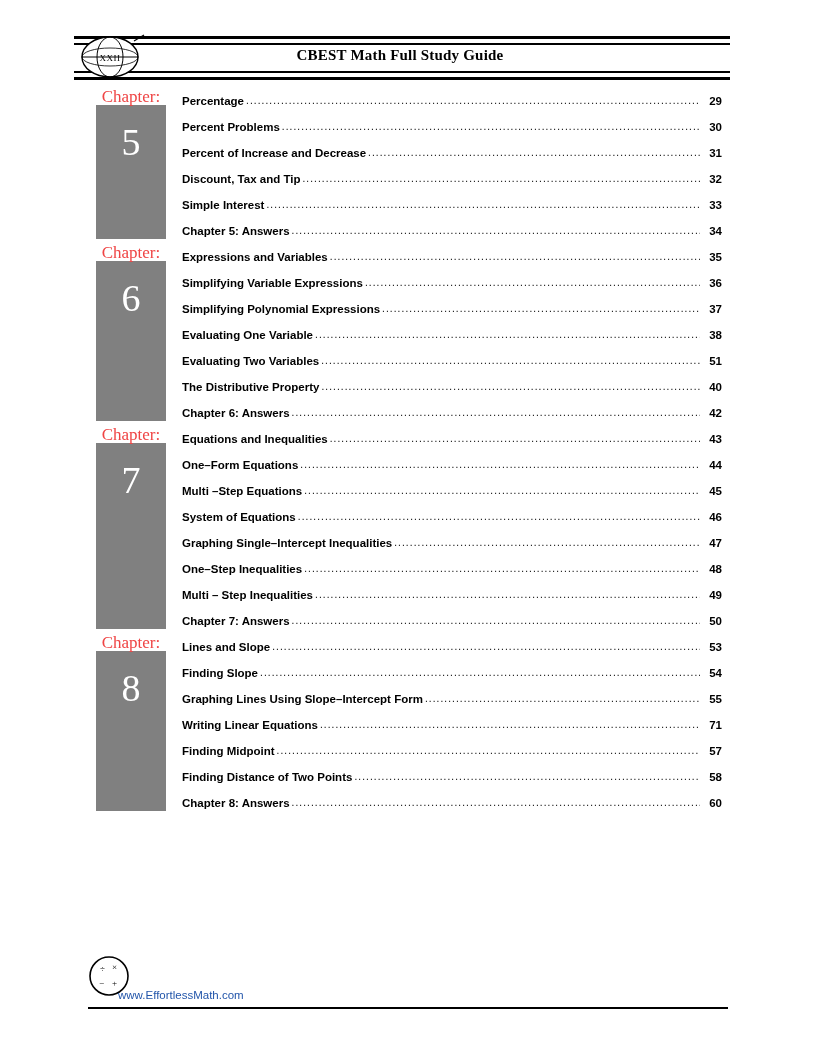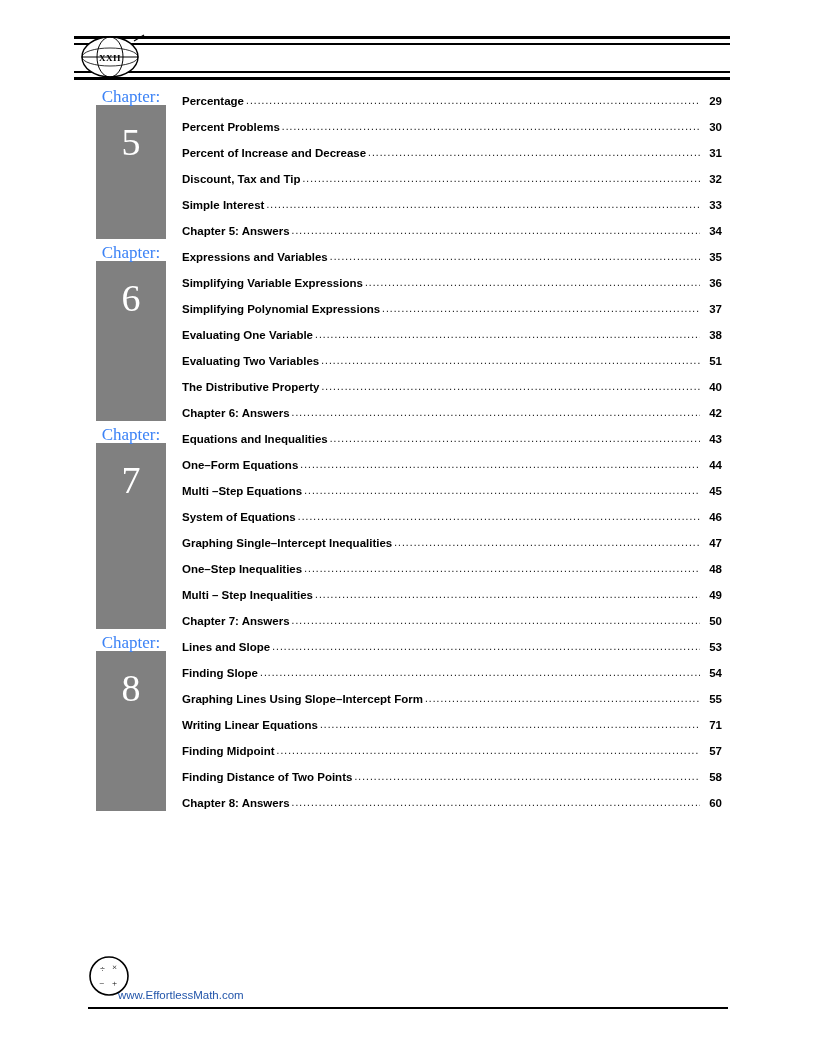--- a/index.html
+++ b/index.html
@@ -45,21 +45,20 @@
     color: #000;
   }
 
   
   .page-badge {
     position: absolute;
     left: 74px;
     top: 34px;
     width: 72px;
     height: 46px;
-    font-weight: bold;
   }
   .page-badge svg { display:block; }
   .page-badge .num {
     position: absolute;
     left: 0; top: 0;
     width: 72px; height: 46px;
     display: flex;
     align-items: center;
     justify-content: center;
     font-family: "Liberation Serif", serif;
@@ -83,21 +82,21 @@
 
   .chapter-left {
     position: absolute;
     left: 96px;
     width: 70px;
     text-align: center;
   }
   .chapter-word {
     font-family: "Liberation Serif", serif;
     font-size: 17px;
-    color: #3b82f6;
+    color: #ef4444;
     line-height: 1;
     text-align: center;
     width: 70px;
   }
   .chapter-numbox {
     width: 70px;
     background: #808080;
     color: #ffffff;
     font-family: "Liberation Serif", serif;
     font-size: 38px;
@@ -189,20 +188,21 @@
     <svg width="72" height="46" viewBox="0 0 72 46">
       <ellipse cx="36" cy="23" rx="28" ry="20" fill="#ffffff" stroke="#000000" stroke-width="1.4"></ellipse>
       <ellipse cx="36" cy="23" rx="13" ry="20" fill="none" stroke="#000000" stroke-width="1"></ellipse>
       <line x1="8" y1="23" x2="64" y2="23" stroke="#000000" stroke-width="1"></line>
       <ellipse cx="36" cy="23" rx="28" ry="9" fill="none" stroke="#000000" stroke-width="0.8"></ellipse>
       <line x1="60" y1="7" x2="70" y2="1" stroke="#000000" stroke-width="1.2"></line>
     </svg>
     <div class="num">xxii</div>
   </div>
 
+  <div class="header-title">CBEST Math Full Study Guide</div>
 
   <div class="toc" id="toc-root">
       <div class="chapter-block" style="position: absolute; left: 0px; top: 0px; width: 816px; height: 156px;">
         <div class="chapter-left" style="top: 0px;">
           <div class="chapter-word">Chapter:</div>
           <div class="chapter-numbox" style="height: 134px;">5</div>
         </div>
         <div class="entries">
           <div class="entry">
             <span class="entry-title">Percentage</span>

